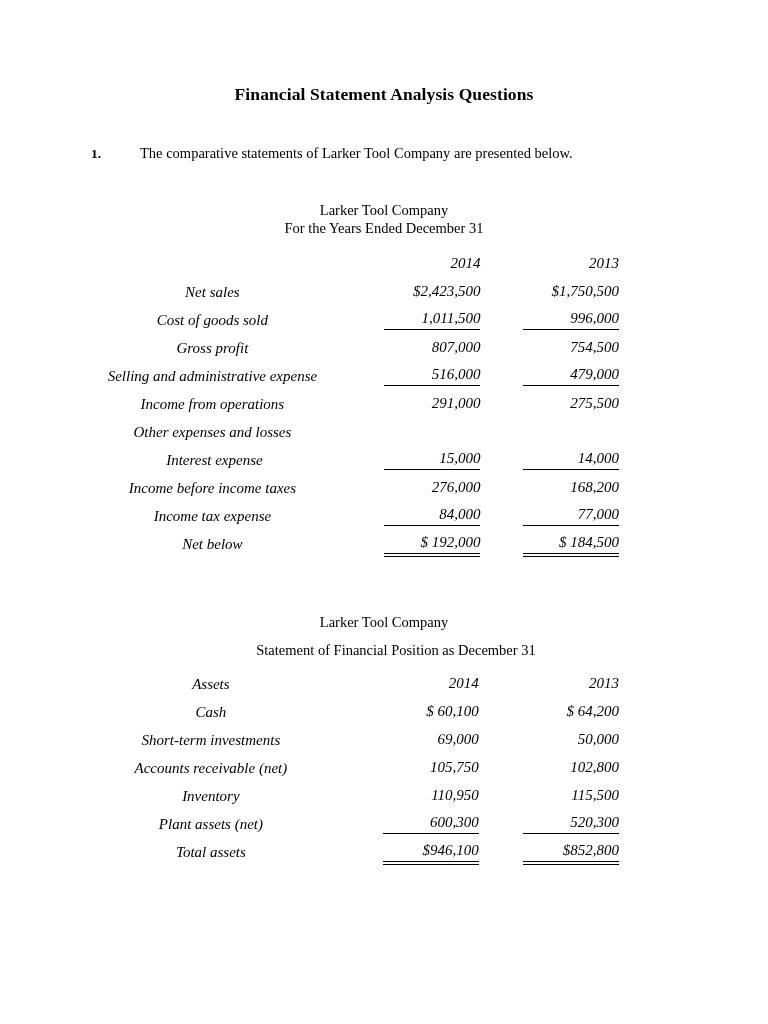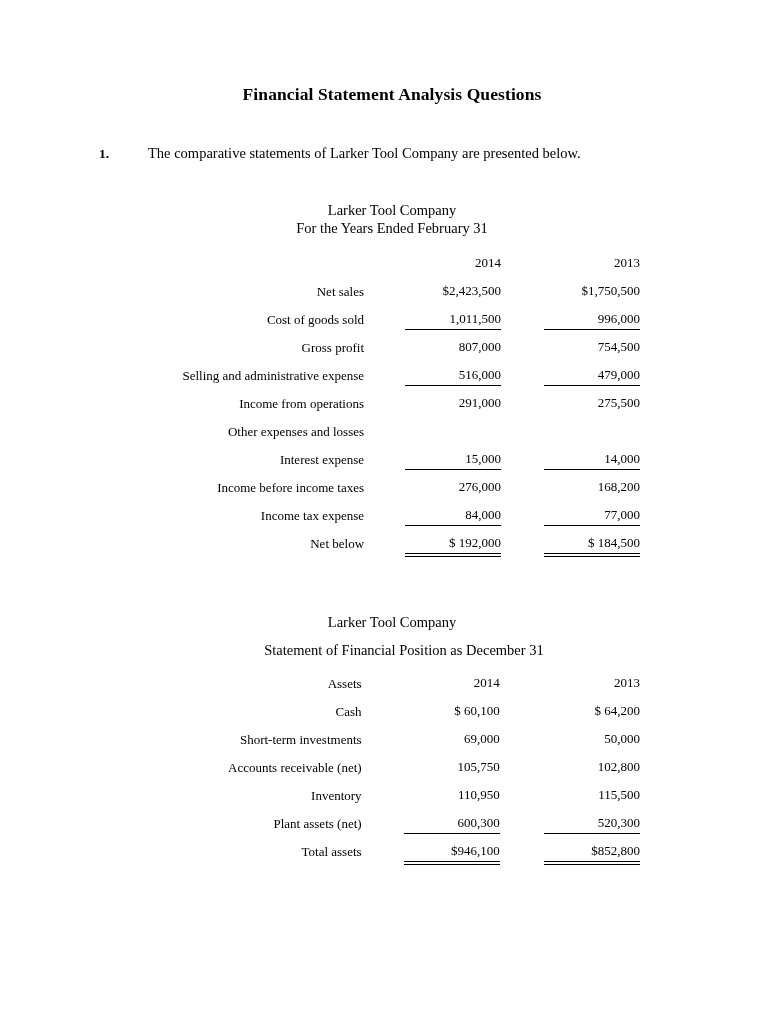--- a/index.html
+++ b/index.html
@@ -13,21 +13,20 @@
     color: #000000;
     -webkit-font-smoothing: antialiased;
   }
   .page {
     position: relative;
     width: 700px;
     height: 1024px;
     background: #ffffff;
     overflow: hidden;
     box-sizing: border-box;
-    margin-left: 8px;
   }
 
   
   .doc-title {
     position: absolute;
     top: 84px;
     left: 0;
     width: 768px;
     text-align: center;
     font-size: 17.5px;
@@ -78,37 +77,38 @@
   }
   #position-head-2 {
     top: 642px;
     left: 12px;
     width: 768px;
   }
 
   
   .fin-table {
     position: absolute;
-    left: 94px;
+    left: 81px;
     width: 540px;
     border-collapse: collapse;
-    font-size: 13px;
+    font-size: 15px;
+    font-style: italic;
   }
   #income-table { top: 250px; }
   #position-table { top: 670px; }
 
   .fin-table td {
     padding: 0;
     height: 28px;
     vertical-align: middle;
     white-space: nowrap;
   }
   .fin-table td.label {
     width: 262px;
-    text-align: right;
+    text-align: center;
   }
   .fin-table td.num {
     width: 139px;
     text-align: right;
     padding-right: 2px;
   }
   .fin-table td.num.col2014 { width: 139px; }
   .fin-table td.num.col2013 { width: 139px; }
 
   .label.indent { padding-left: 4px; }
@@ -145,21 +145,21 @@
 <div class="page">
 
   <div class="doc-title">Financial Statement Analysis Questions</div>
 
   <div class="question-row">
     <span class="question-num">1.</span><span class="question-text">The comparative statements of Larker Tool Company are presented below.</span>
   </div>
 
   <div class="stmt-head" id="income-head">
     <span class="line">Larker Tool Company</span>
-    <span class="line">For the Years Ended February 31</span>
+    <span class="line">For the Years Ended December 31</span>
   </div>
 
   <table class="fin-table" id="income-table">
     <tbody>
       <tr>
         <td class="label"></td>
         <td class="num col2014 yearhead"><span class="cellbox">2014</span></td>
         <td class="num col2013 yearhead"><span class="cellbox">2013</span></td>
       </tr>
     <tr>

